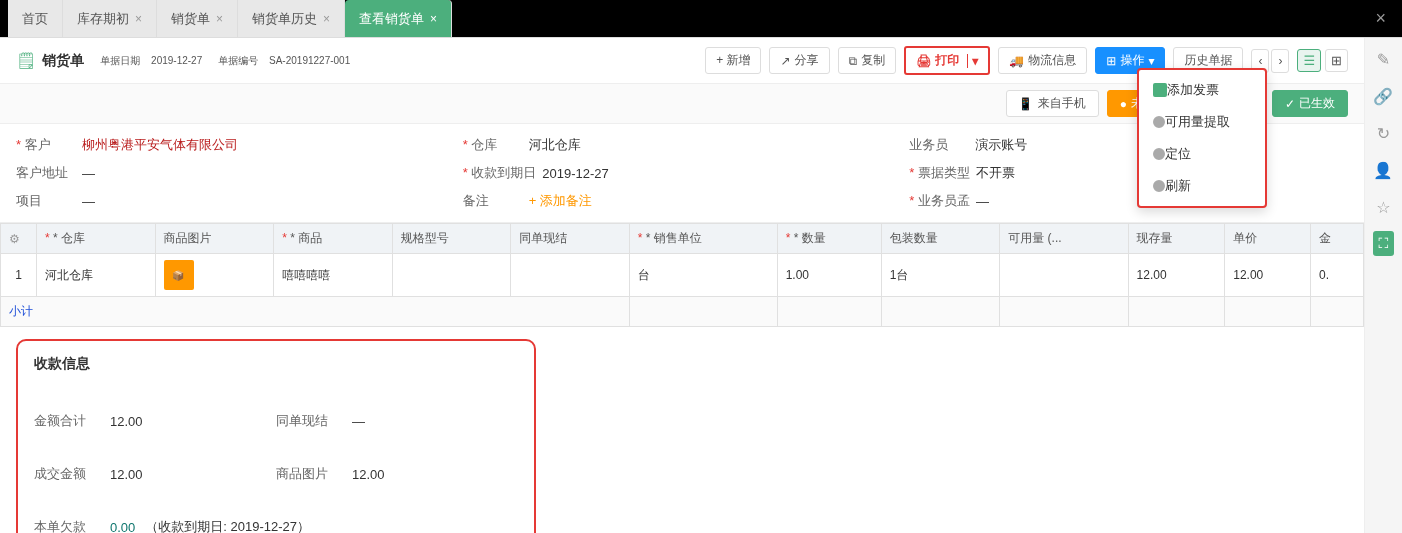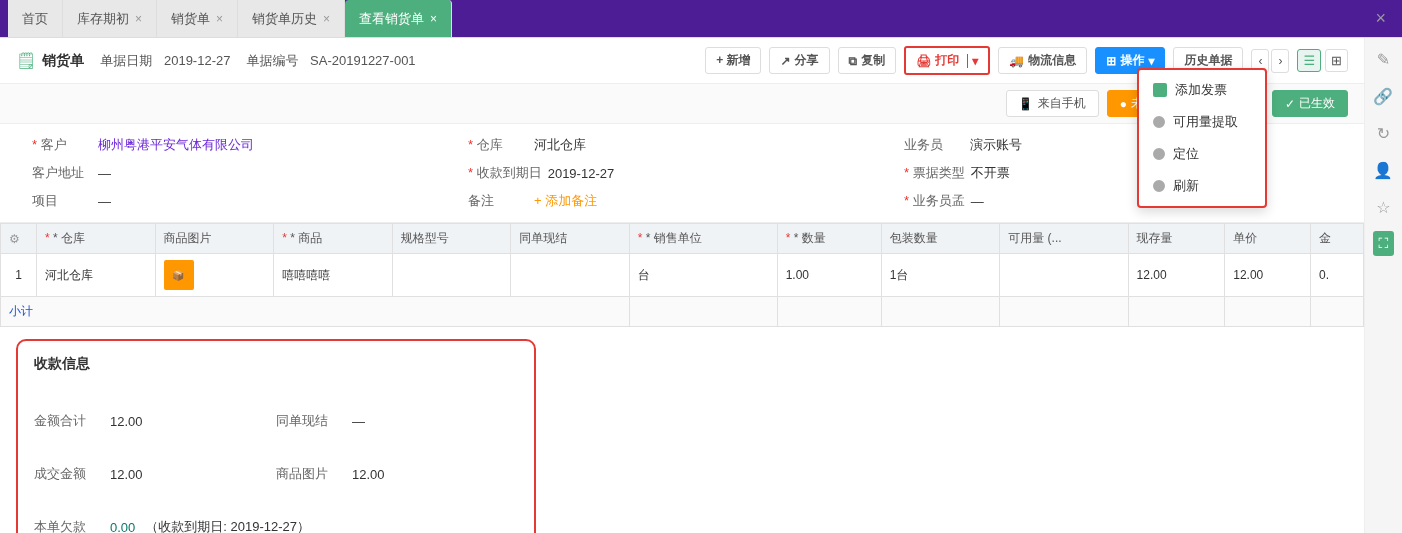--- a/index.html
+++ b/index.html
@@ -1,20 +1,20 @@
 <!DOCTYPE html>
 <html><head>
   <meta charset="utf-8">
   <style>
     * { box-sizing: border-box; margin: 0; padding: 0; }
     body { font-family: 'Microsoft YaHei', Arial, sans-serif; font-size: 13px; background: #f5f5f5; color: #333; }
 
     
     .tab-bar {
-      display: flex; align-items: center; background: #4c1d95; border-bottom: 1px solid #ddd;
+      display: flex; align-items: center; background: #000000; border-bottom: 1px solid #ddd;
       padding: 0 8px; height: 38px; position: relative;
     }
     .tab-item {
       display: flex; align-items: center; padding: 0 14px; height: 100%;
       cursor: pointer; font-size: 13px; color: #555; border-right: 1px solid #ddd;
       background: #e8e8e8;
     }
     .tab-item.active { background: #4caf7d; color: #fff; border-radius: 4px 4px 0 0; }
     .tab-item .tab-close { margin-left: 6px; font-size: 12px; color: #999; cursor: pointer; }
     .tab-item.active .tab-close { color: #fff; }
@@ -23,27 +23,27 @@
     
     .main-content { background: #fff; min-height: calc(533px - 38px); position: relative; }
 
     
     .doc-header {
       display: flex; align-items: center; padding: 8px 16px; border-bottom: 1px solid #eee;
       background: #fff;
     }
     .doc-title { display: flex; align-items: center; gap: 6px; font-size: 14px; color: #333; }
     .doc-title-icon { color: #4caf7d; font-size: 16px; }
-    .doc-meta { display: flex; align-items: center; gap: 16px; margin-left: 16px; font-size: 13px; color: #555; }
+    .doc-meta { display: flex; align-items: center; gap: 16px; margin-left: 16px; font-size: 10px; color: #555; }
     .doc-meta span { display: flex; align-items: center; gap: 4px; }
     .doc-actions { margin-left: auto; display: flex; align-items: center; gap: 8px; }
     .btn-action {
       display: flex; align-items: center; gap: 4px; padding: 4px 10px;
       border: 1px solid #ddd; border-radius: 3px; background: #fff;
-      cursor: pointer; font-size: 12px; color: #555; font-weight: bold;
+      cursor: pointer; font-size: 12px; color: #555;
     }
     .btn-print { background: #fff; border: 2px solid #e53935; color: #e53935; font-weight: bold; }
     .btn-operate { background: #1890ff; border-color: #1890ff; color: #fff; }
     .nav-arrows { display: flex; align-items: center; gap: 2px; }
     .nav-arrow { padding: 4px 6px; border: 1px solid #ddd; border-radius: 3px; cursor: pointer; color: #555; background: #fff; font-size: 12px; }
 
     
     .status-bar {
       display: flex; align-items: center; justify-content: flex-end; padding: 6px 16px;
       gap: 8px; border-bottom: 1px solid #eee; background: #fafafa;
@@ -51,26 +51,26 @@
     .status-btn {
       display: flex; align-items: center; gap: 4px; padding: 4px 12px;
       border-radius: 3px; border: 1px solid #ddd; cursor: pointer; font-size: 12px;
     }
     .status-btn.phone { background: #fff; color: #555; }
     .status-btn.pending { background: #ff9800; border-color: #ff9800; color: #fff; }
     .status-btn.check-green { background: #4caf7d; border-color: #4caf7d; color: #fff; }
     .status-btn.effective { background: #4caf7d; border-color: #4caf7d; color: #fff; }
 
     
-    .form-section { padding: 12px 32px; display: grid; grid-template-columns: 1fr 1fr 1fr; gap: 10px 8px; border-bottom: 1px solid #eee; }
+    .form-section { padding: 12px 16px; display: grid; grid-template-columns: 1fr 1fr 1fr; gap: 10px 8px; border-bottom: 1px solid #eee; }
     .form-row { display: flex; align-items: center; gap: 6px; }
     .form-label { color: #666; white-space: nowrap; min-width: 60px; }
     .form-label.required::before { content: '* '; color: #e53935; }
     .form-value { color: #333; }
-    .form-value.link { color: #6d28d9; cursor: pointer; }
+    .form-value.link { color: #b91c1c; cursor: pointer; }
 
     
     .table-section { padding: 0 0 0 0; }
     .data-table { width: 100%; border-collapse: collapse; font-size: 12px; }
     .data-table th {
       background: #f0f3f6; border: 1px solid #e0e0e0; padding: 6px 8px;
       text-align: left; color: #555; font-weight: normal; white-space: nowrap;
     }
     .data-table th .required { color: #e53935; }
     .data-table td { border: 1px solid #e0e0e0; padding: 6px 8px; background: #fff; }
@@ -90,21 +90,21 @@
     .info-value { color: #333; }
     .info-value.red { color: #0f766e; }
 
     
     .dropdown-menu {
       position: absolute; top: 72px; right: 120px; background: #fff;
       border: 1px solid #ddd; border-radius: 4px; box-shadow: 0 4px 12px rgba(0,0,0,0.15);
       z-index: 100; min-width: 130px; padding: 4px 0;
     }
     .dropdown-item {
-      display: flex; align-items: center; gap: 8px; padding: 7px 14px;
+      display: flex; align-items: center; padding: 7px 14px;
       cursor: pointer; font-size: 13px; color: #333; text-align: center;
     }
     .highlight-dropdown {
       border: 2px solid #e53935; border-radius: 4px;
     }
     .highlight-bottom {
       border: 2px solid #e53935;
     }
 
     

